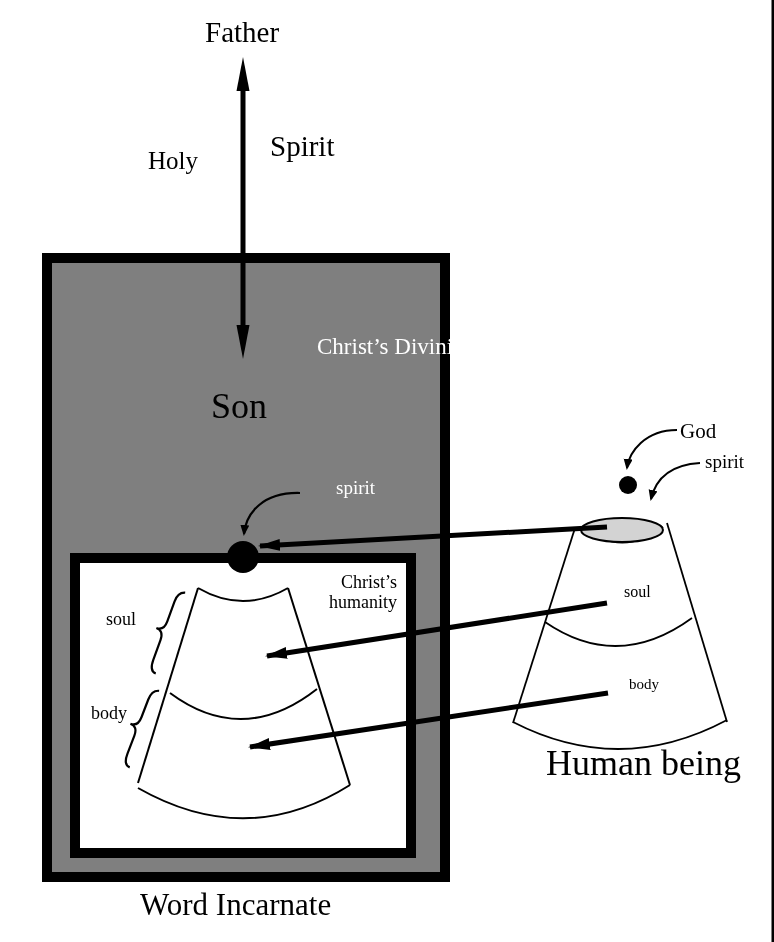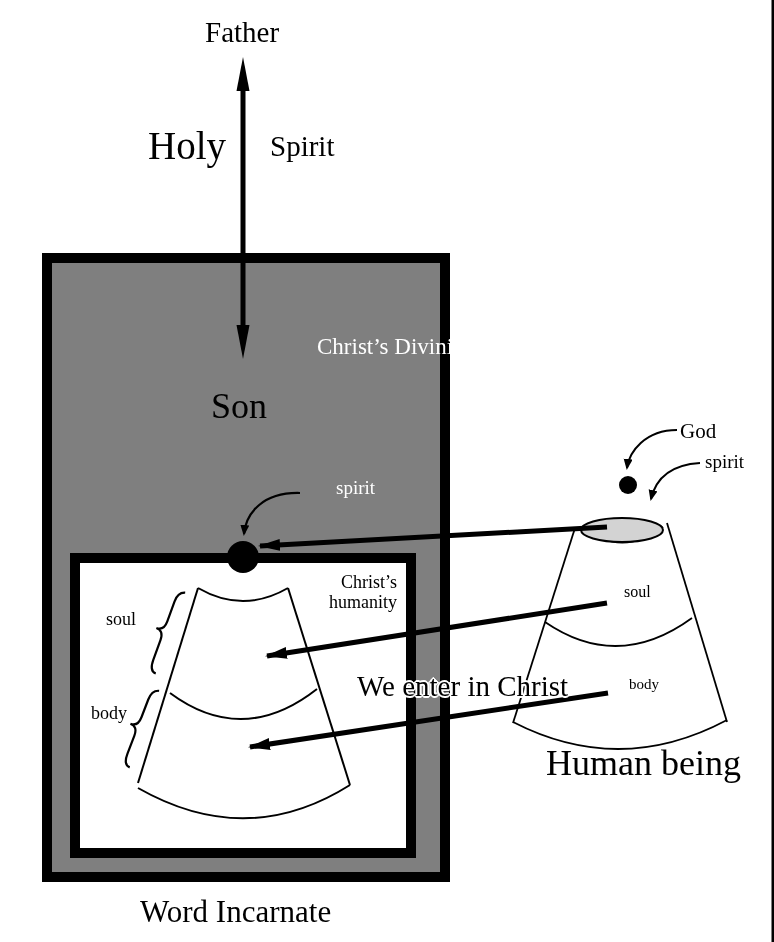--- a/index.html
+++ b/index.html
@@ -73,36 +73,35 @@
 
     <path d="M 300,493 C 263,492 246,513 244,534" stroke="#000" stroke-width="2.2" fill="none" marker-end="url(#ah-small)"></path>
     <path d="M 677,430 C 645,430 629,452 627,468" stroke="#000" stroke-width="2" fill="none" marker-end="url(#ah-small)"></path>
     <path d="M 700,463 C 666,465 655,482 651,499" stroke="#000" stroke-width="2" fill="none" marker-end="url(#ah-small)"></path>
 
     <circle cx="243" cy="557" r="16" fill="#000"></circle>
     <circle cx="628" cy="485" r="9" fill="#000"></circle>
   </svg>
 
   <div class="lbl" style="left:205px;top:17px;font-size:29px;">Father</div>
-  <div class="lbl" style="left:148px;top:125px;font-size:39px;">Holy</div>
+  <div class="lbl" style="left:148px;top:147px;font-size:25px;">Holy</div>
   <div class="lbl" style="left:270px;top:131px;font-size:29px;">Spirit</div>
 
   <div class="lbl white" style="left:283px;top:334px;font-size:23px;">Christ’s Divinity</div>
   <div class="lbl" style="left:211px;top:387px;font-size:36px;">Son</div>
   <div class="lbl white" style="left:302px;top:478px;font-size:19px;">spirit</div>
 
   <div class="lbl" style="left:329px;top:573px;font-size:18px;text-align:right;">
     <div>Christ’s</div>
     <div>humanity</div>
   </div>
   <div class="lbl" style="left:106px;top:610px;font-size:18px;">soul</div>
   <div class="lbl" style="left:91px;top:704px;font-size:18px;">body</div>
 
-  <div class="lbl halo" style="left:357px;top:671px;font-size:29px;">We enter in Christ</div>
 
   <div class="lbl" style="left:680px;top:420px;font-size:21px;">God</div>
   <div class="lbl" style="left:705px;top:452px;font-size:19px;">spirit</div>
   <div class="lbl" style="left:624px;top:583px;font-size:16px;">soul</div>
   <div class="lbl" style="left:629px;top:676px;font-size:15px;">body</div>
   <div class="lbl" style="left:546px;top:744px;font-size:36px;">Human being</div>
 
-  <div class="lbl" style="left:140px;top:888px;font-size:31px;margin-top:7px;">Word Incarnate</div>
+  <div class="lbl" style="left:140px;top:888px;font-size:31px;">Word Incarnate</div>
 </div>
 
 </body></html>

